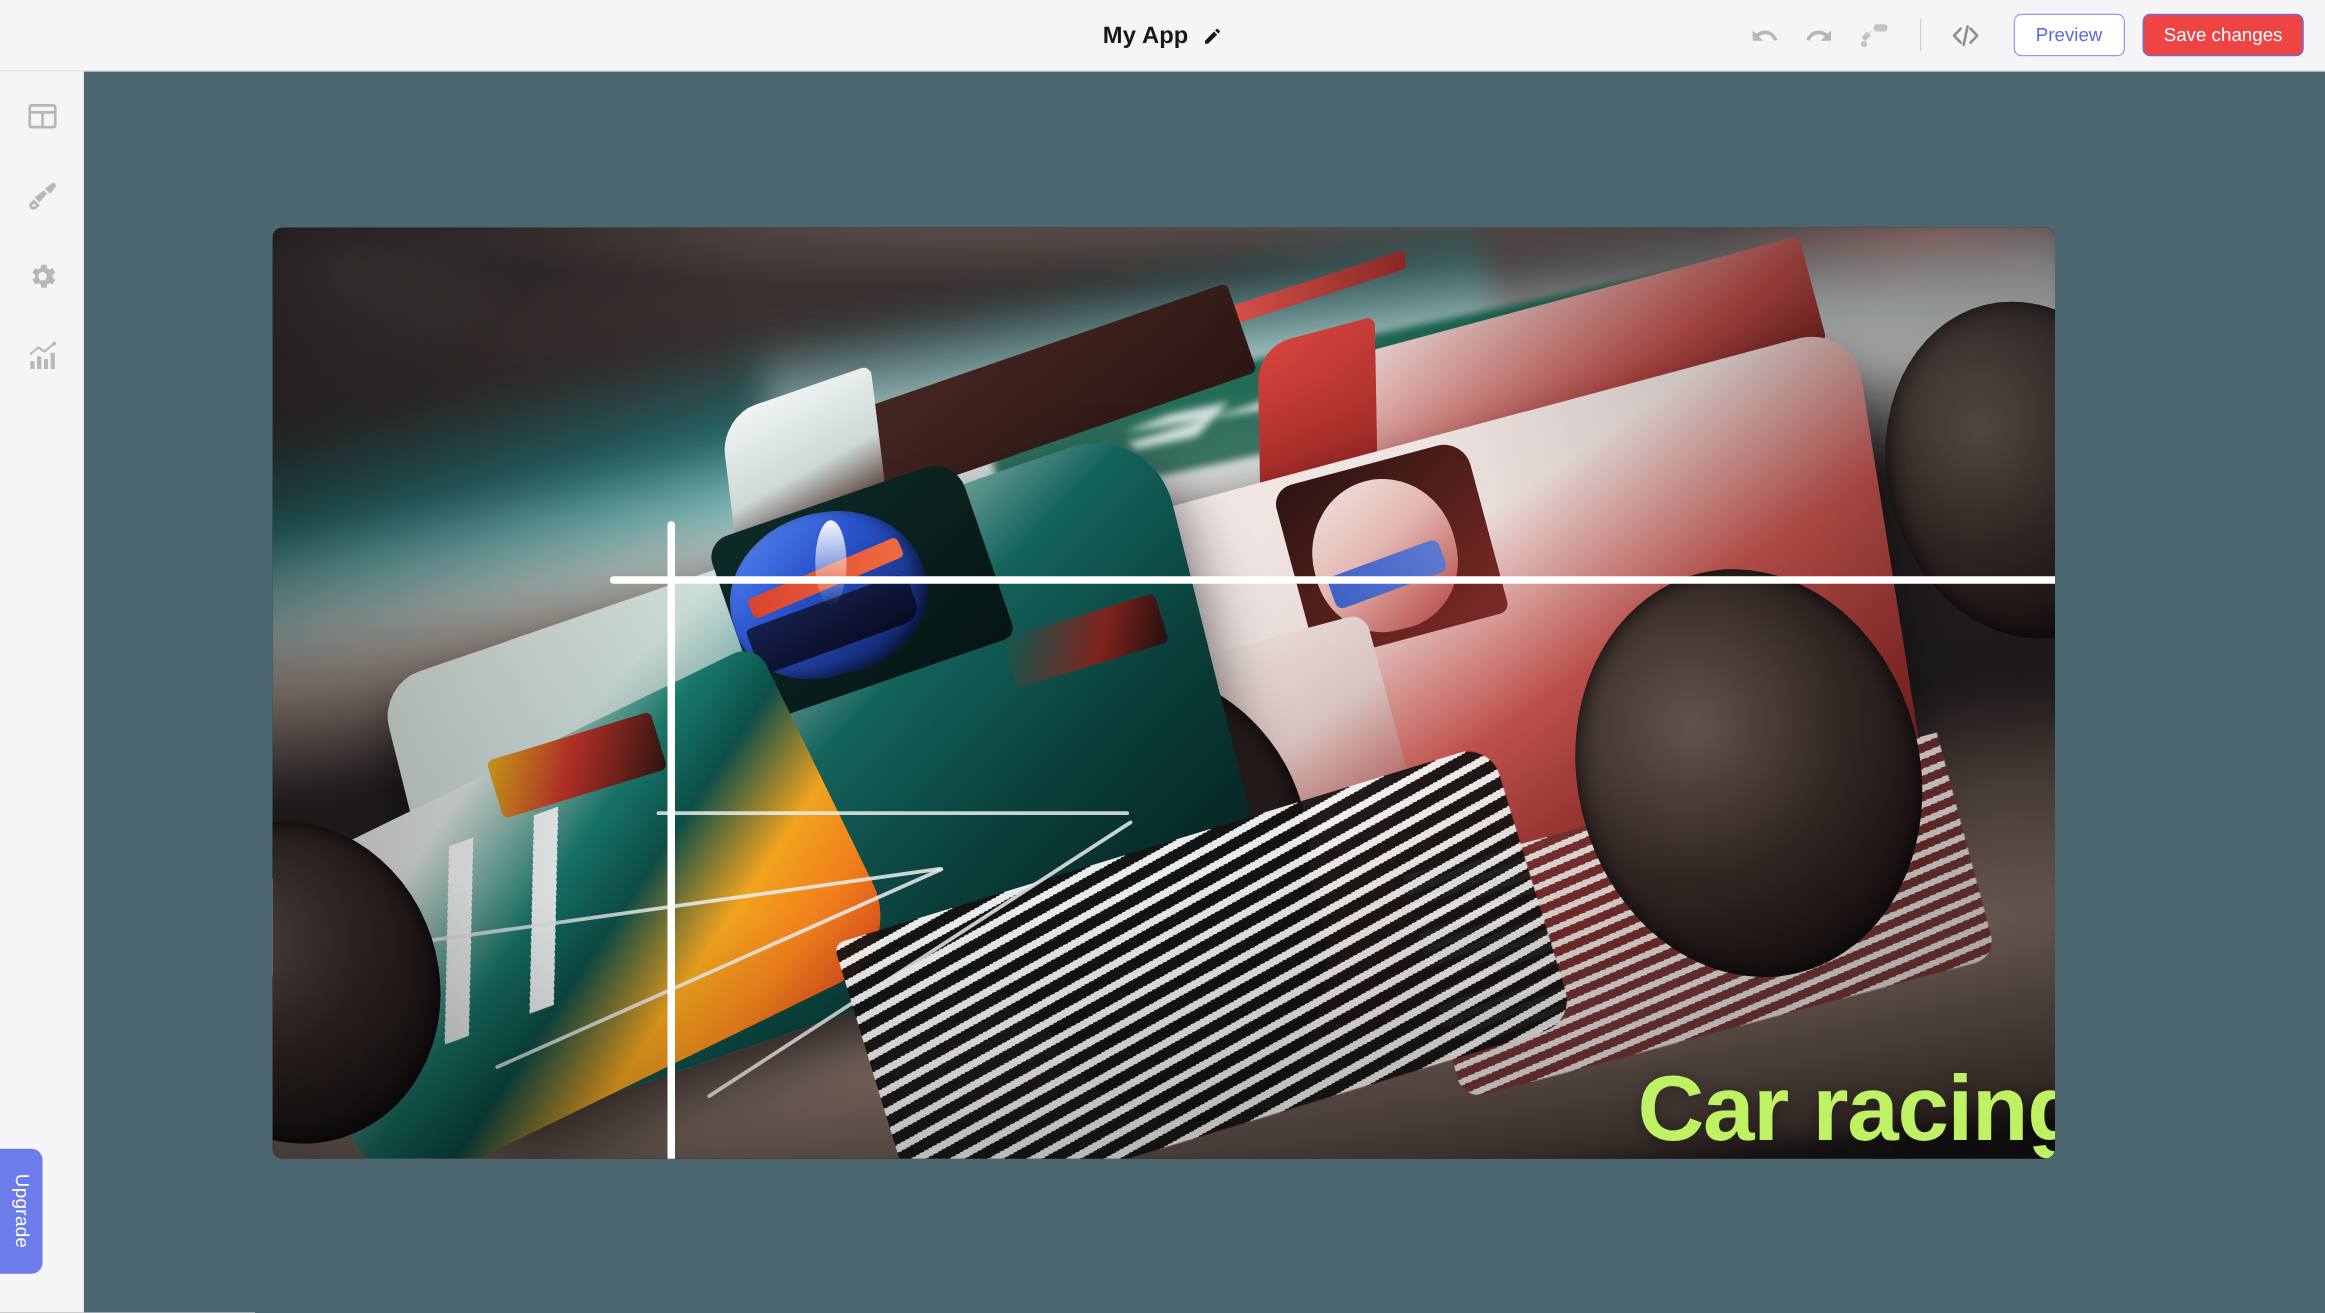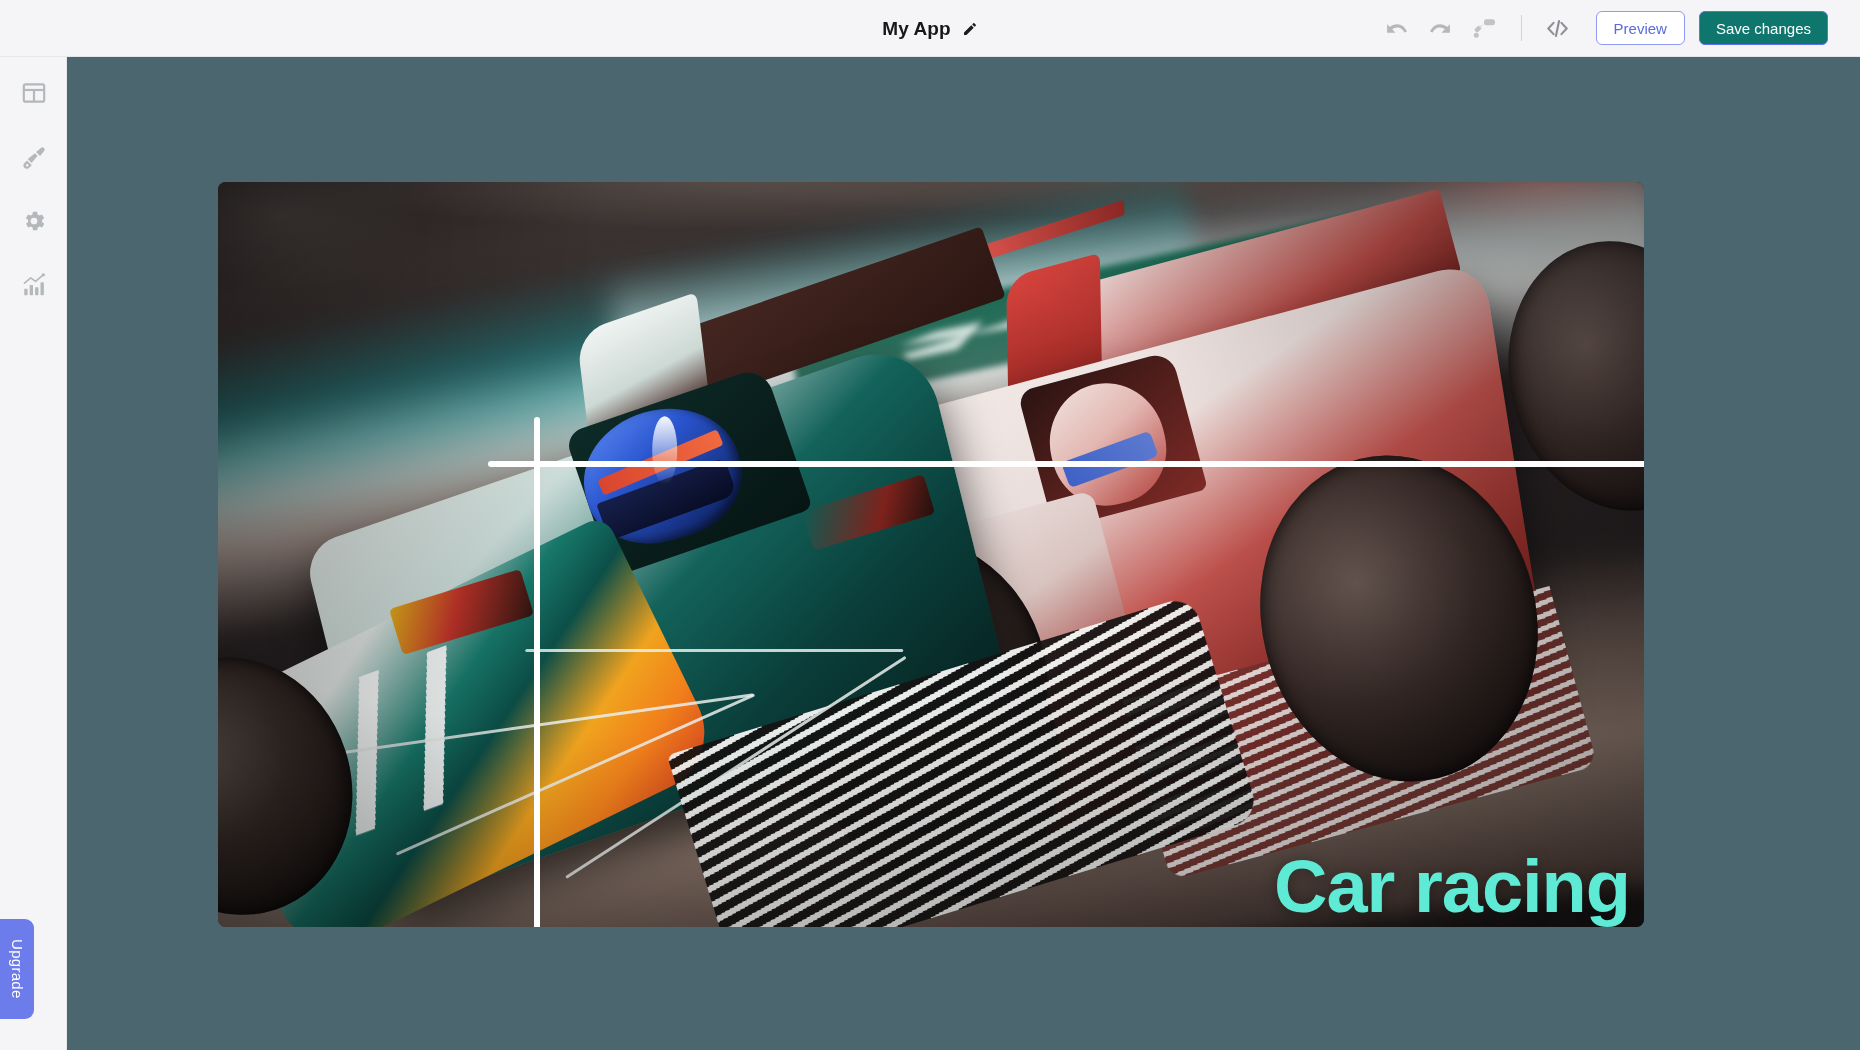--- a/index.html
+++ b/index.html
@@ -63,40 +63,40 @@
   .centre-title {
     position: absolute; left: 0; right: 0; top: 0; height: 57px;
     display: flex; align-items: center; justify-content: center; gap: 11px;
     pointer-events: none;
   }
   .centre-title .txt { font-size: 19px; color: #17171a; font-weight: 600; letter-spacing: .1px; }
   .pencil-icon { width: 16px; height: 16px; pointer-events: auto; }
 
   .top-right {
     margin-left: auto; display: flex; align-items: center;
-    gap: 0; padding-right: 32px; height: 50px;
+    gap: 0; padding-right: 17px; height: 50px;
   }
   .icon-btn {
     width: 44px; height: 40px;
     display: flex; align-items: center; justify-content: center;
     cursor: pointer;
   }
   .icon-btn svg { display: block; }
   .vdiv { width: 1px; height: 26px; background: #d2d2d8; margin: 0 14px; }
   .btn {
     height: 34px; border-radius: 6px; font-size: 15px;
     display: flex; align-items: center; justify-content: center;
     cursor: pointer; white-space: nowrap;
   }
   .btn-outline {
     border: 1px solid #8e9bf0; color: #5b6ae0; background: #fff;
     padding: 0 17px; margin-left: 16px;
   }
   .btn-primary {
-    background: #0f766e; color: #fff; padding: 0 16px; margin-left: 14px;
+    background: #ef4444; color: #fff; padding: 0 16px; margin-left: 14px;
     border: 1px solid #6070e8;
   }
 
   
   .sidebar {
     position: absolute; top: 57px; left: 0;
     width: 67px; height: 993px;
     background: #f5f5f7;
     border-right: 1px solid #e6e6ea;
     z-index: 25;
@@ -366,22 +366,22 @@
   .photo-dark-vig {
     position: absolute; inset: 0;
     background:
       radial-gradient(ellipse at 30% 40%, rgba(0,0,0,0) 40%, rgba(0,0,0,.42) 100%),
       linear-gradient(95deg, rgba(0,0,0,.35) 0%, rgba(0,0,0,0) 26%);
     pointer-events: none;
   }
 
   
   .caption {
-    position: absolute; left: 1056px; top: 668px;
-    font-size: 74px; font-weight: 700; color: #5eead4;
+    position: absolute; left: 1092px; top: 668px;
+    font-size: 74px; font-weight: 700; color: #bef264;
     letter-spacing: -1px; line-height: 1;
     text-shadow: 0 2px 14px rgba(0,0,0,.35);
     white-space: nowrap;
   }
   .frame-line { position: absolute; background: #fff; border-radius: 3px; }
   .fl-h1 { left: 270px; top: 279px; width: 1320px; height: 6px; }
   .fl-v1 { left: 316px; top: 235px; width: 6px; height: 637px; }
 </style>
 </head>
 <body>

